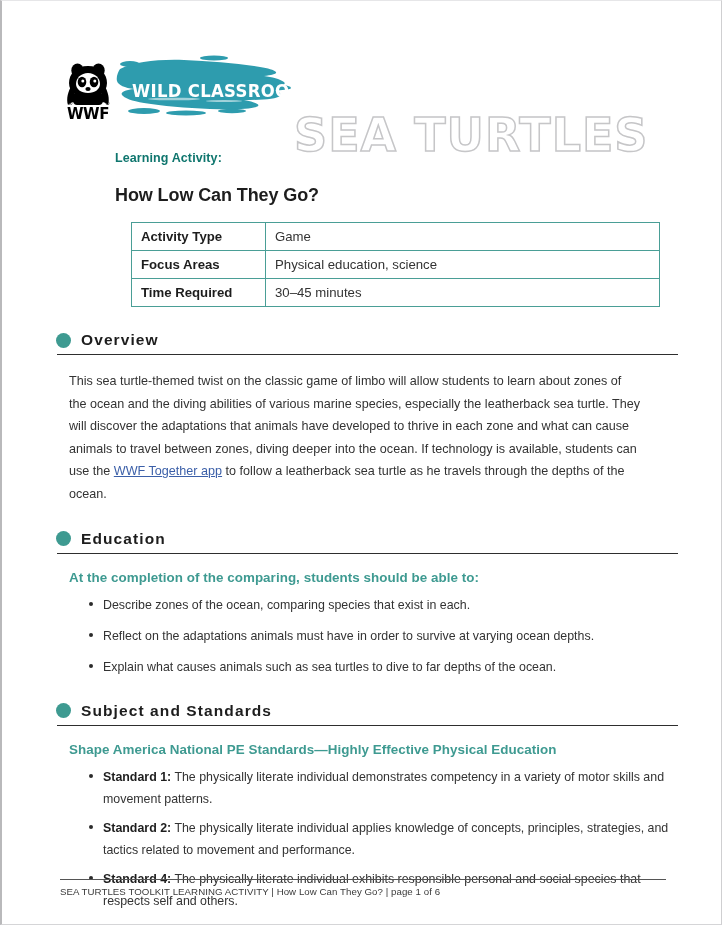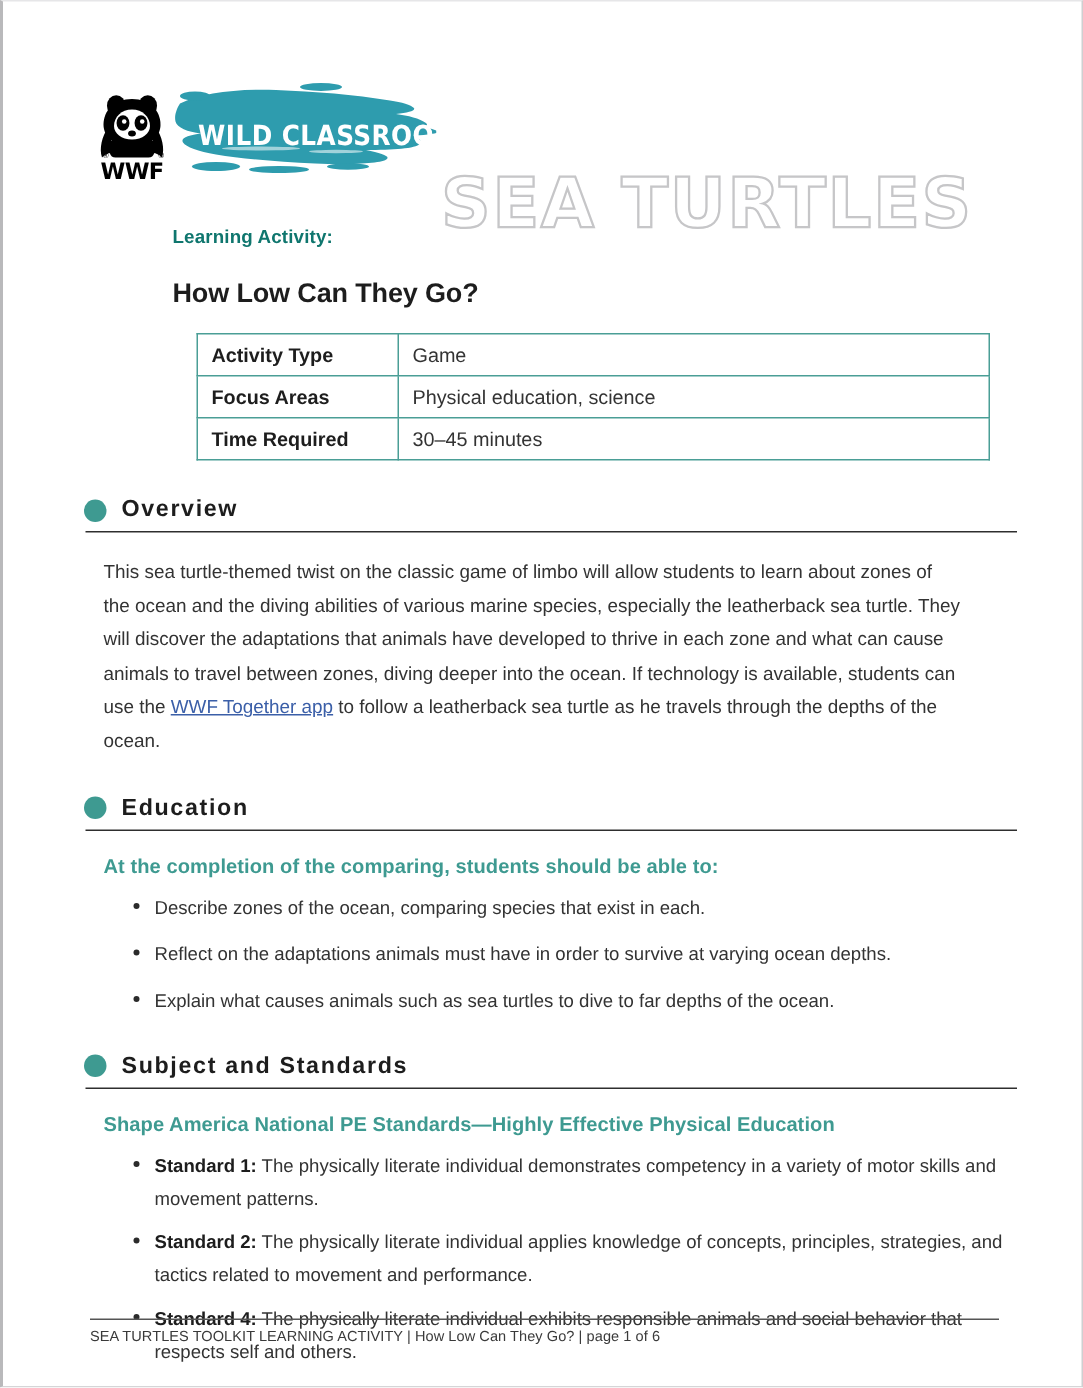--- a/index.html
+++ b/index.html
@@ -338,21 +338,21 @@
 
     <div class="section">
       <div class="section-head">
         <span class="dot"></span>
         <span class="section-title">Subject and Standards</span>
       </div>
       <div class="subhead">Shape America National PE Standards—Highly Effective Physical Education</div>
       <ul class="bullets tight">
         <li><b>Standard 1:</b><span> The physically literate individual demonstrates competency in a variety of motor skills and movement patterns.</span></li>
         <li><b>Standard 2:</b><span> The physically literate individual applies knowledge of concepts, principles, strategies, and tactics related to movement and performance.</span></li>
-        <li><b>Standard 4:</b><span> The physically literate individual exhibits responsible animals and social behavior that respects self and others.</span></li>
+        <li><b>Standard 4:</b><span> The physically literate individual exhibits responsible personal and social species that respects self and others.</span></li>
         <li><b>Standard 5:</b><span> The physically literate individual recognizes the value of physical activity for health, enjoyment, challenge, self-expression, and/or social interaction.</span></li>
       </ul>
     </div>
   </div>
 
   <div class="footer">
     <div class="footer-text">SEA TURTLES TOOLKIT LEARNING ACTIVITY  |  How Low Can They Go? | page 1 of 6</div>
   </div>
 
 </div>

